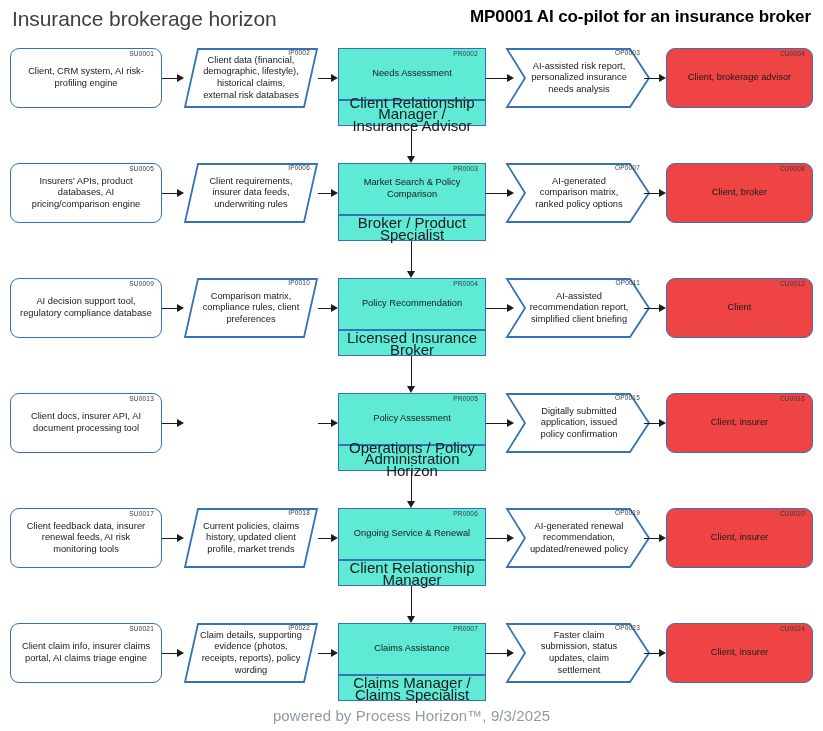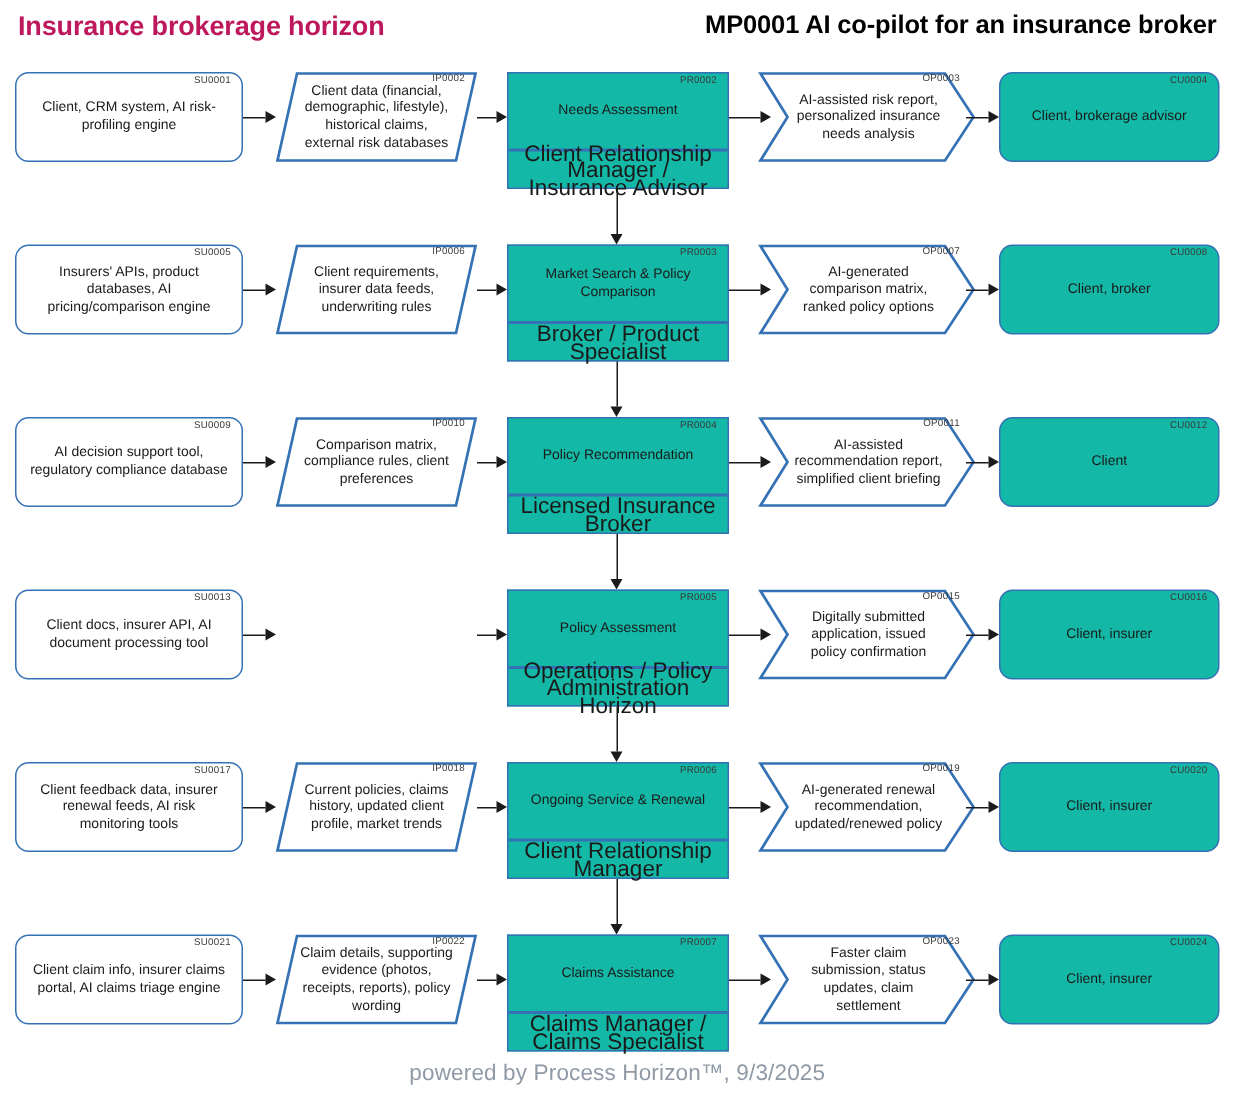--- a/index.html
+++ b/index.html
@@ -21,24 +21,24 @@
   #header {
     position: absolute;
     top: 0; left: 0;
     width: 823px;
     height: 40px;
   }
   .title-left {
     position: absolute;
     left: 12px;
     top: 7px;
-    font-size: 18px;
-    font-weight: bold;
+    font-size: 21px;
+    font-weight: normal;
     letter-spacing: -0.1px;
-    color: #be185d;
+    color: #404040;
     white-space: nowrap;
   }
   .title-right {
     position: absolute;
     right: 12px;
     top: 7px;
     font-size: 17px;
     font-weight: bold;
     letter-spacing: -0.1px;
     color: #000000;
@@ -119,21 +119,21 @@
   }
   .input .code { right: 8px; }
   .input .txt { padding: 0 16px; }
 
   
   .process {
     left: 338px;
     width: 148px;
     height: 78px;
     border: 1.6px solid #3471B5;
-    background: #14b8a6;
+    background: #5eead4;
   }
   .process .top {
     position: absolute;
     left: 0; right: 0;
     top: 0;
     height: 52px;
     display: flex;
     align-items: center;
     justify-content: center;
     text-align: center;
@@ -167,21 +167,21 @@
   .output .code { right: 10px; }
   .output .txt { padding: 0 20px 0 22px; }
 
   
   .customer {
     left: 666px;
     width: 147px;
     height: 60px;
     border: 1.6px solid #3471B5;
     border-radius: 9px;
-    background: #14b8a6;
+    background: #ef4444;
   }
 
   
   .harrow {
     position: absolute;
     top: 29px;
     height: 2px;
   }
   .harrow .line {
     position: absolute;

